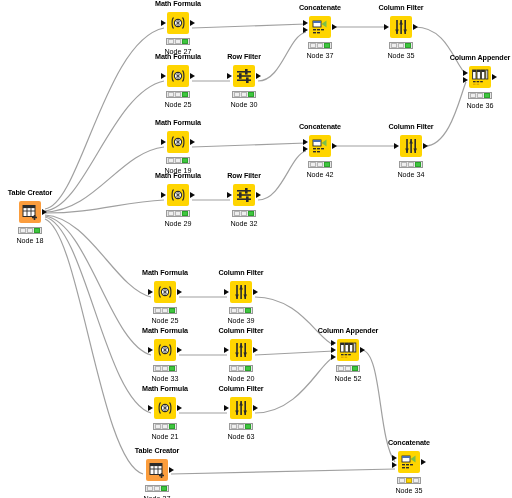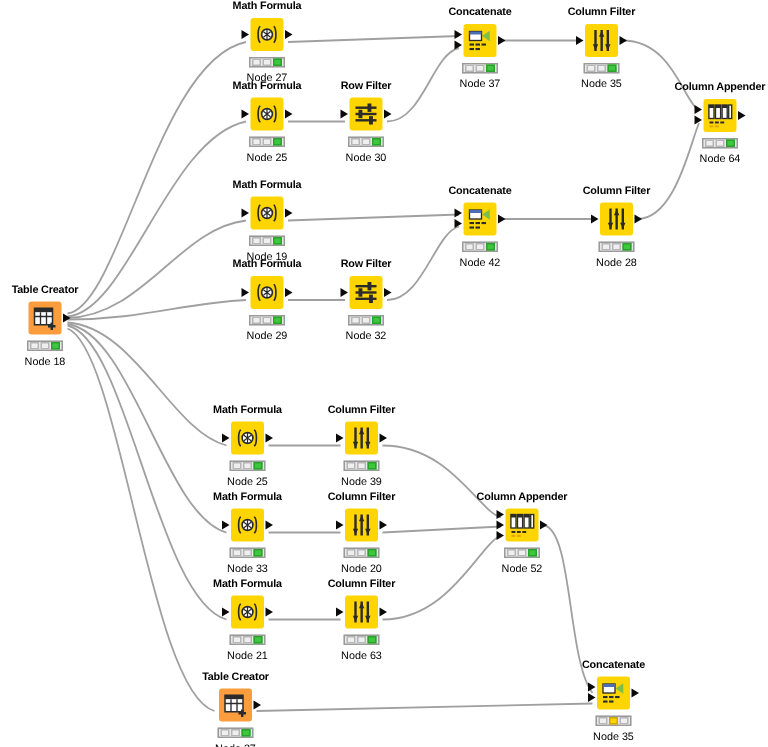--- a/index.html
+++ b/index.html
@@ -289,21 +289,21 @@
           </svg>
         </div>
         <div class="port" style="left: -17px; top: -7px;"></div>
         <div class="port" style="left: -17px; top: 0px;"></div>
         <div class="port" style="left: 12px; top: -3.5px;"></div>
         <div class="node-status">
           <span class="led"></span>
           <span class="led"></span>
           <span class="led green"></span>
         </div>
-        <div class="node-label">Node 64</div>
+        <div class="node-label">Node 36</div>
       </div>
       <div class="node" style="left: 178px; top: 142px;">
         <div class="node-title">Math Formula</div>
         <div class="node-box math">
           <svg class="node-icon" viewBox="0 0 22 22" xmlns="http://www.w3.org/2000/svg">
             <path d="M6.5,5.5 C4.6,7.2 4.6,14.8 6.5,16.5" stroke="#2b2b2b" stroke-width="1.1" fill="none"></path>
             <path d="M15.5,5.5 C17.4,7.2 17.4,14.8 15.5,16.5" stroke="#2b2b2b" stroke-width="1.1" fill="none"></path>
             <circle cx="11" cy="11" r="3.6" fill="#ffffff" stroke="#2b2b2b" stroke-width="1.1"></circle>
             <path d="M11,7.4 L11,14.6 M8.6,9.2 L13.4,12.8 M13.4,9.2 L8.6,12.8" stroke="#2b2b2b" stroke-width="0.8"></path>
           </svg>
@@ -393,21 +393,21 @@
             <path d="M15.2,17.5 L13.4,13.5 L17,13.5 Z" fill="#2b2b2b"></path>
           </svg>
         </div>
         <div class="port" style="left: -17px; top: -3.5px;"></div>
         <div class="port" style="left: 12px; top: -3.5px;"></div>
         <div class="node-status">
           <span class="led"></span>
           <span class="led"></span>
           <span class="led green"></span>
         </div>
-        <div class="node-label">Node 28</div>
+        <div class="node-label">Node 34</div>
       </div>
       <div class="node" style="left: 165px; top: 292px;">
         <div class="node-title">Math Formula</div>
         <div class="node-box math">
           <svg class="node-icon" viewBox="0 0 22 22" xmlns="http://www.w3.org/2000/svg">
             <path d="M6.5,5.5 C4.6,7.2 4.6,14.8 6.5,16.5" stroke="#2b2b2b" stroke-width="1.1" fill="none"></path>
             <path d="M15.5,5.5 C17.4,7.2 17.4,14.8 15.5,16.5" stroke="#2b2b2b" stroke-width="1.1" fill="none"></path>
             <circle cx="11" cy="11" r="3.6" fill="#ffffff" stroke="#2b2b2b" stroke-width="1.1"></circle>
             <path d="M11,7.4 L11,14.6 M8.6,9.2 L13.4,12.8 M13.4,9.2 L8.6,12.8" stroke="#2b2b2b" stroke-width="0.8"></path>
           </svg>

